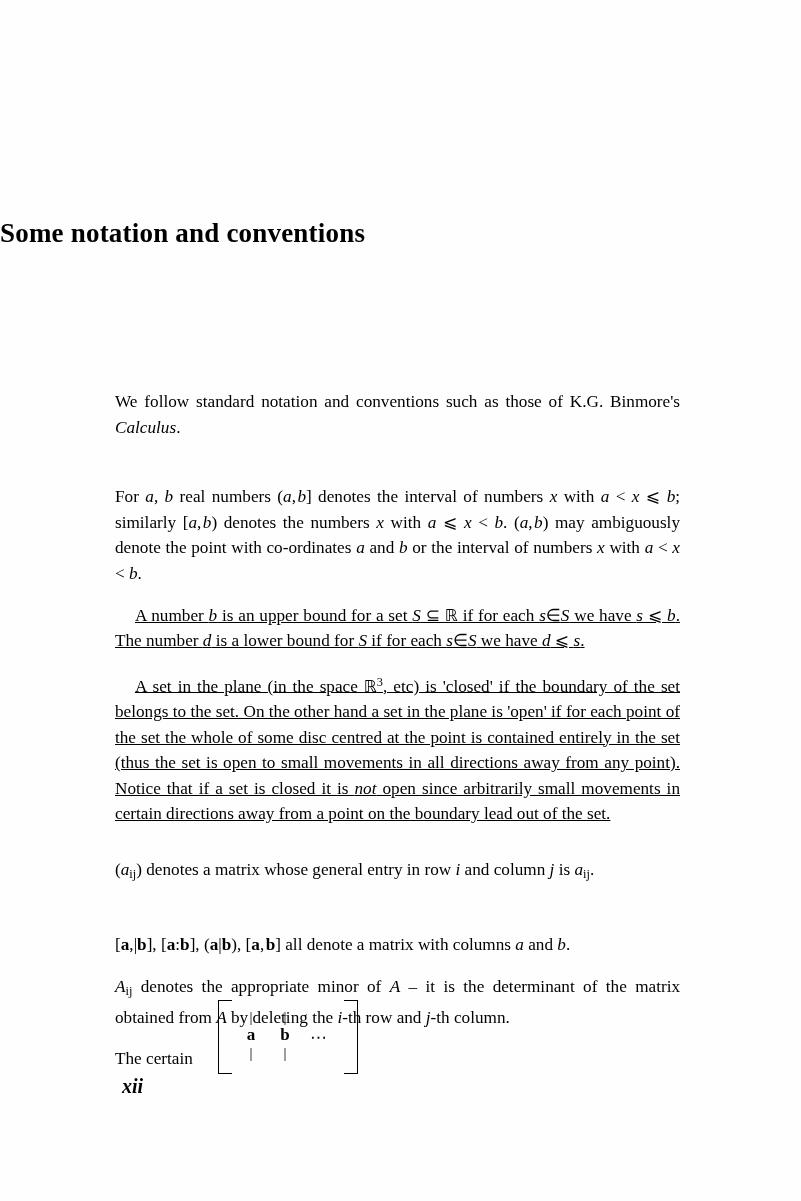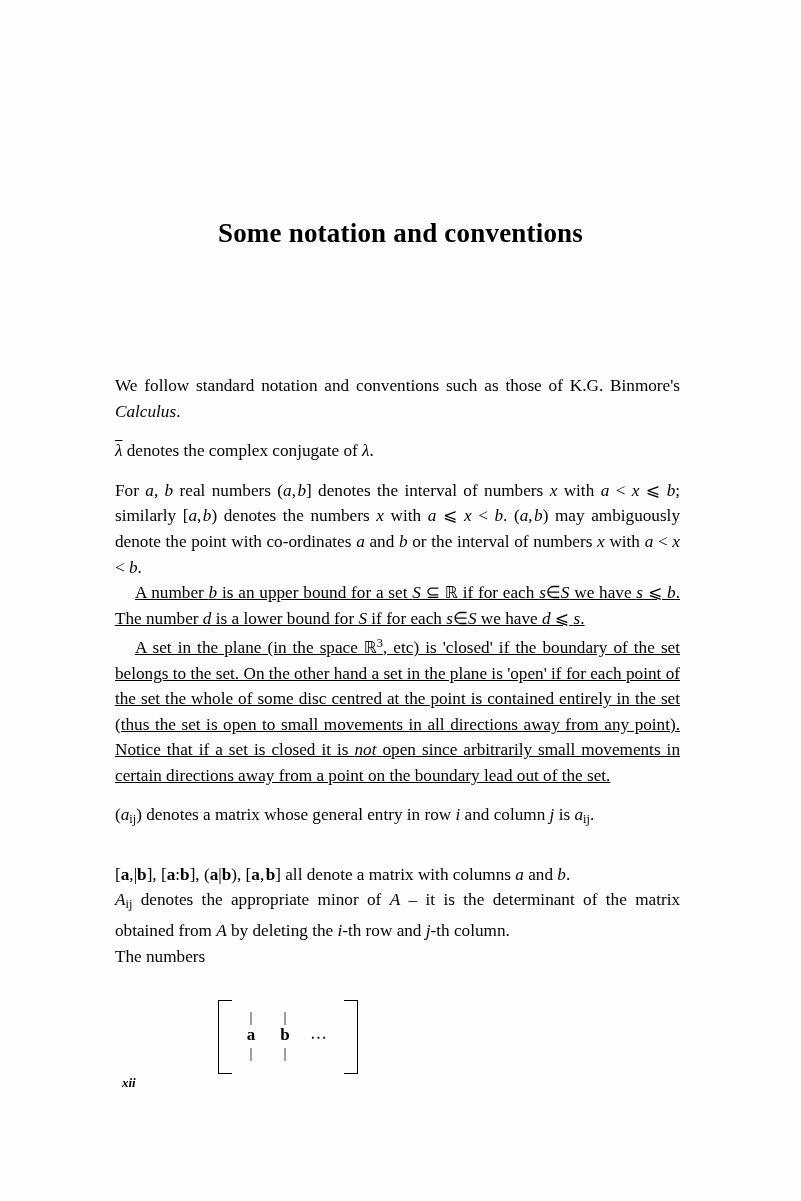--- a/index.html
+++ b/index.html
@@ -20,37 +20,36 @@
     left: 0; top: 0;
     width: 801px;
     height: 1201px;
     background: #fefefe;
   }
   .title {
     position: absolute;
     left: 0;
     top: 200px;
     width: 801px;
-    text-align: center;
     font-size: 27px;
     font-weight: bold;
     letter-spacing: 0.2px;
     font-family: "Liberation Serif", serif;
   }
   .body-block {
     position: absolute;
     left: 115px;
     top: 373px;
     width: 565px;
     font-size: 17.2px;
     line-height: 25.6px;
     text-align: left;
   }
   .para {
-    margin: 0 0 0 0;
+    margin: 16px 0 0 0;
     text-align: justify;
     text-justify: inter-word;
   }
   .gap { height: 14px; }
   .indent { text-indent: 20px; text-decoration: underline; }
   .ital { font-style: italic; }
   .bold { font-weight: bold; }
   .mathit { font-style: italic; font-family: "Liberation Serif", serif; }
   sub.m { font-size: 0.72em; vertical-align: -0.28em; }
   sup.m { font-size: 0.72em; vertical-align: 0.45em; }
@@ -96,40 +95,39 @@
   }
   .mdots {
     position: absolute;
     font-size: 17px;
     letter-spacing: 1px;
   }
   .folio {
     position: absolute;
     left: 122px;
     top: 1075px;
-    font-size: 13px;
+    font-size: 20px;
     font-style: italic;
     font-weight: bold;
     font-family: "Liberation Serif", serif;
   }
 </style>
 </head>
 <body>
 
 <div class="page">
 
   <h1 class="title">Some notation and conventions</h1>
 
   <div class="body-block">
 
     <p class="para">We follow standard notation and conventions such as those of K.G. Binmore's <span class="ital">Calculus</span>.</p>
 
     <div class="gap"></div>
 
-    <p class="para"><span class="mathit overline">λ</span> denotes the complex conjugate of <span class="mathit">λ</span>.</p>
 
     <div class="gap"></div>
 
     <p class="para">For <span class="mathit">a</span>, <span class="mathit">b</span> real numbers (<span class="mathit">a</span>, <span class="mathit">b</span>] denotes the interval of numbers <span class="mathit">x</span> with <span class="mathit">a</span> &lt; <span class="mathit">x</span> ⩽ <span class="mathit">b</span>; similarly [<span class="mathit">a</span>, <span class="mathit">b</span>) denotes the numbers <span class="mathit">x</span> with <span class="mathit">a</span> ⩽ <span class="mathit">x</span> &lt; <span class="mathit">b</span>. (<span class="mathit">a</span>, <span class="mathit">b</span>) may ambiguously denote the point with co-ordinates <span class="mathit">a</span> and <span class="mathit">b</span> or the interval of numbers <span class="mathit">x</span> with <span class="mathit">a</span> &lt; <span class="mathit">x</span> &lt; <span class="mathit">b</span>.</p>
 
     <p class="para indent">A number <span class="mathit">b</span> is an upper bound for a set <span class="mathit">S</span> ⊆ <span class="bbR">ℝ</span> if for each <span class="mathit">s</span>∈<span class="mathit">S</span> we have <span class="mathit">s</span> ⩽ <span class="mathit">b</span>. The number <span class="mathit">d</span> is a lower bound for <span class="mathit">S</span> if for each <span class="mathit">s</span>∈<span class="mathit">S</span> we have <span class="mathit">d</span> ⩽ <span class="mathit">s</span>.</p>
 
     <p class="para indent">A set in the plane (in the space <span class="bbR">ℝ</span><sup class="m">3</sup>, etc) is 'closed' if the boundary of the set belongs to the set. On the other hand a set in the plane is 'open' if for each point of the set the whole of some disc centred at the point is contained entirely in the set (thus the set is open to small movements in all directions away from any point). Notice that if a set is closed it is <span class="ital">not</span> open since arbitrarily small movements in certain directions away from a point on the boundary lead out of the set.</p>
 
     <div class="gap"></div>
@@ -138,21 +136,21 @@
 
     <div class="gap"></div>
 
 
     <div class="gap"></div>
 
     <p class="para">[<span class="bold">a</span>,|<span class="bold">b</span>], [<span class="bold">a</span>:<span class="bold">b</span>], (<span class="bold">a</span>|<span class="bold">b</span>), [<span class="bold">a</span>, <span class="bold">b</span>] all denote a matrix with columns <span class="mathit">a</span> and <span class="mathit">b</span>.</p>
 
     <p class="para"><span class="mathit">A</span><sub class="m">ij</sub> denotes the appropriate minor of <span class="mathit">A</span> – it is the determinant of the matrix obtained from <span class="mathit">A</span> by deleting the <span class="mathit">i</span>-th row and <span class="mathit">j</span>-th column.</p>
 
-    <p class="para">The numbers</p>
+    <p class="para">The certain</p>
 
   </div>
 
   <div class="matrix-wrap">
     <div class="bracket-l"></div>
     <div class="bracket-r"></div>
     <div class="mcol" style="left:22px; top:9px; width:22px;">
       <span class="mbar">|</span>
       <span class="msym">a</span>
       <span class="mbar">|</span>

